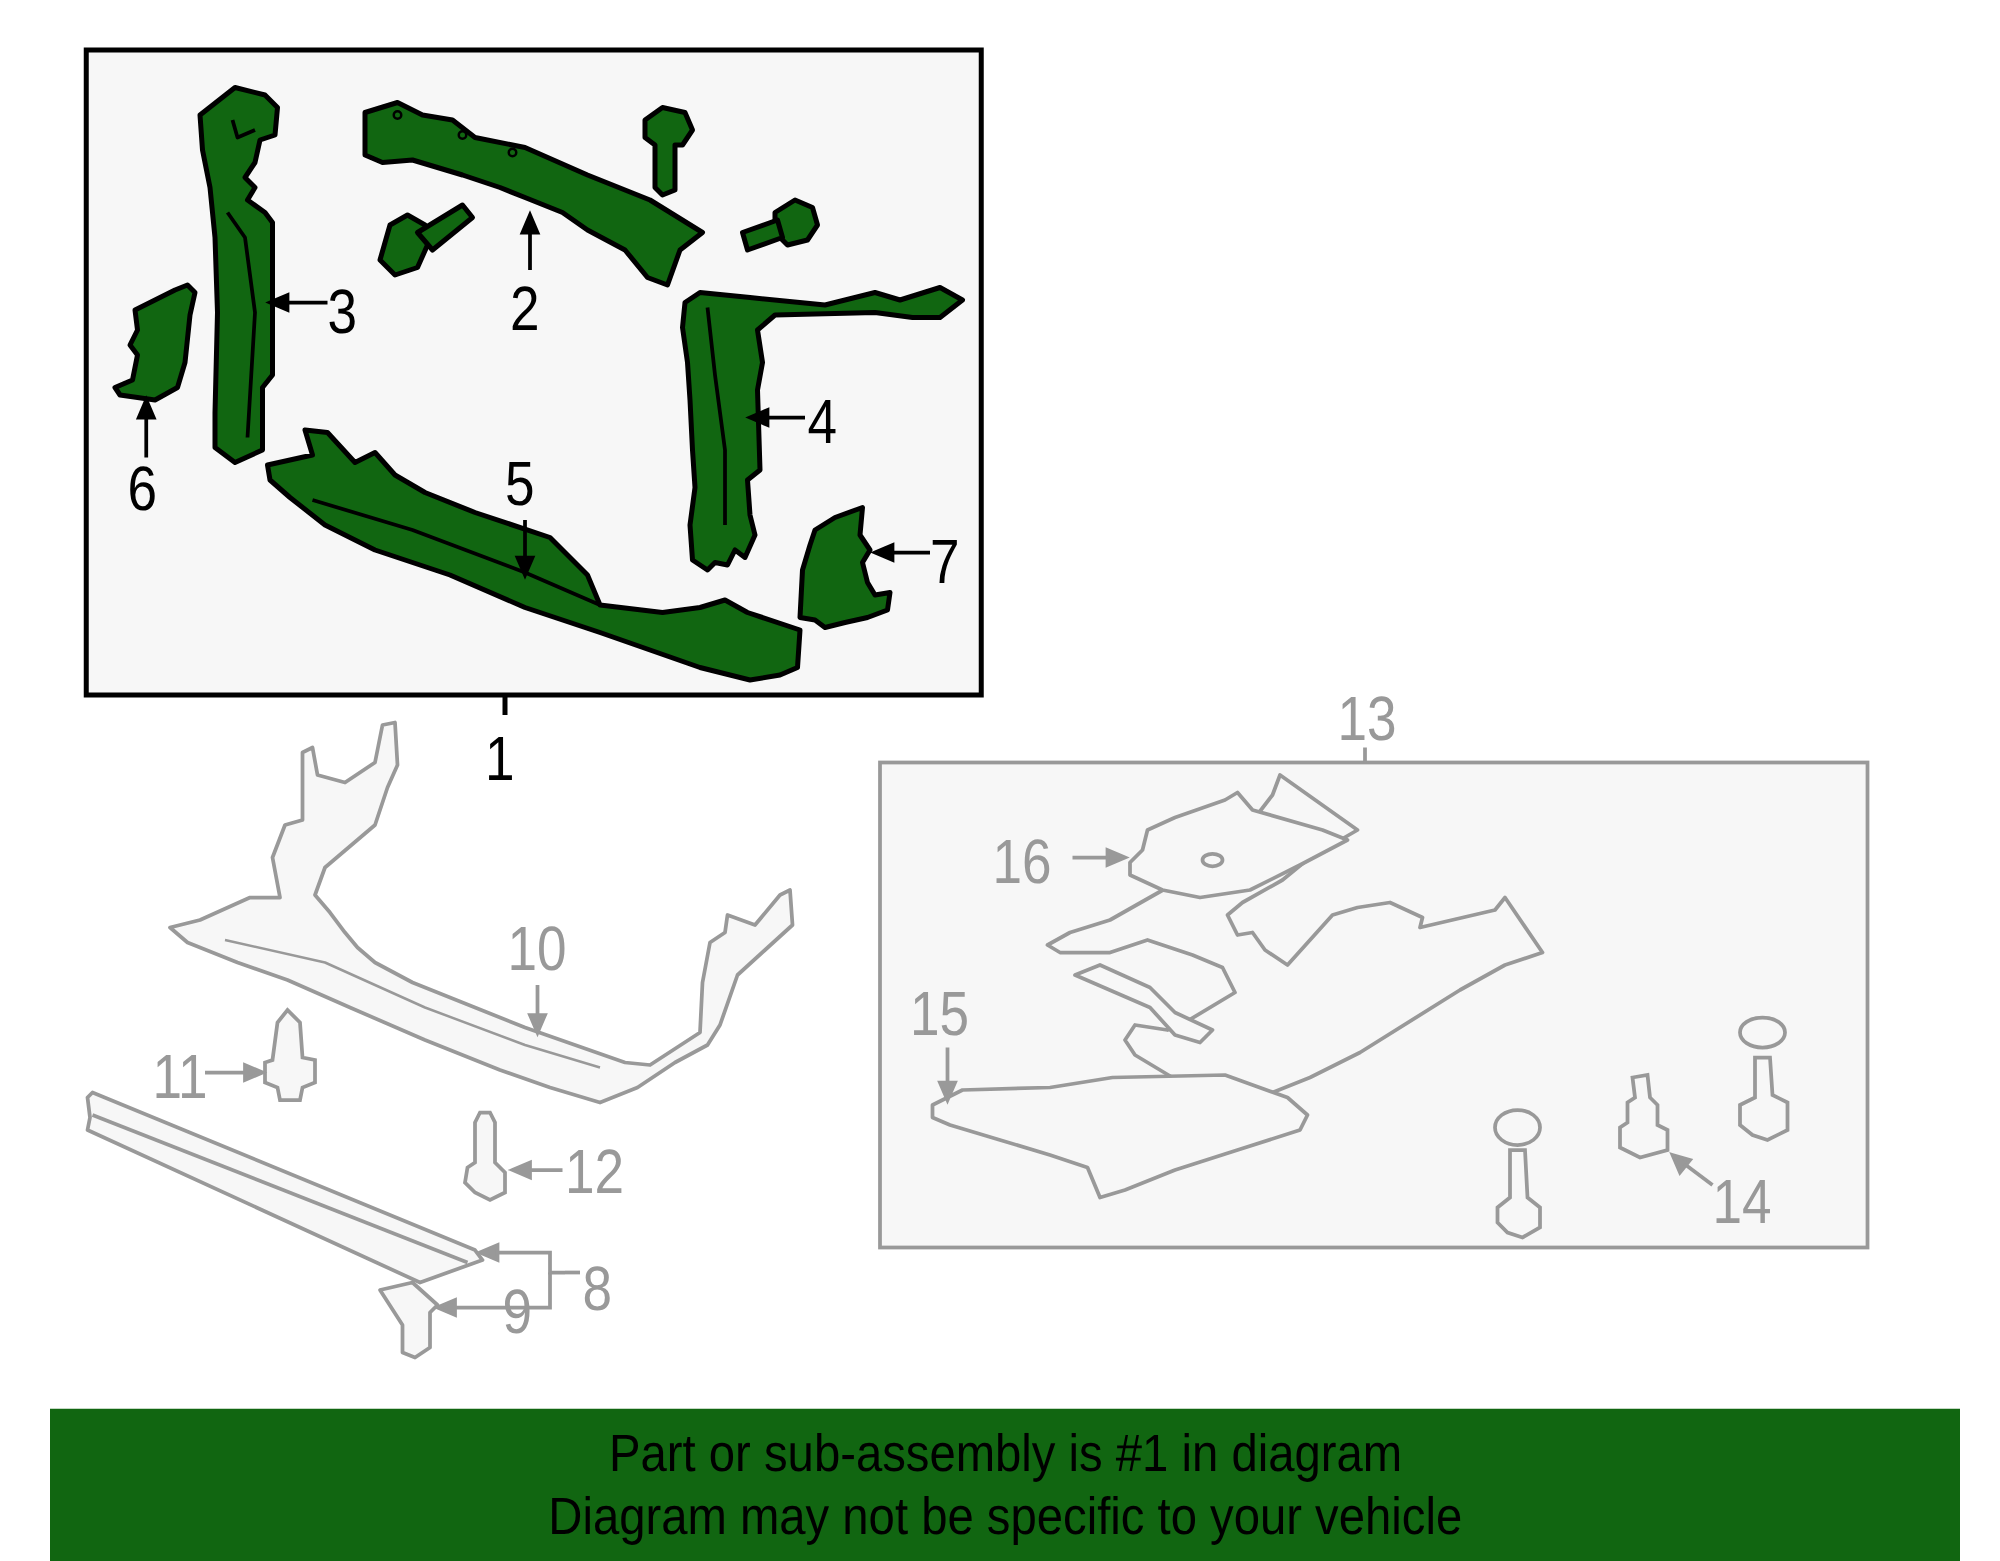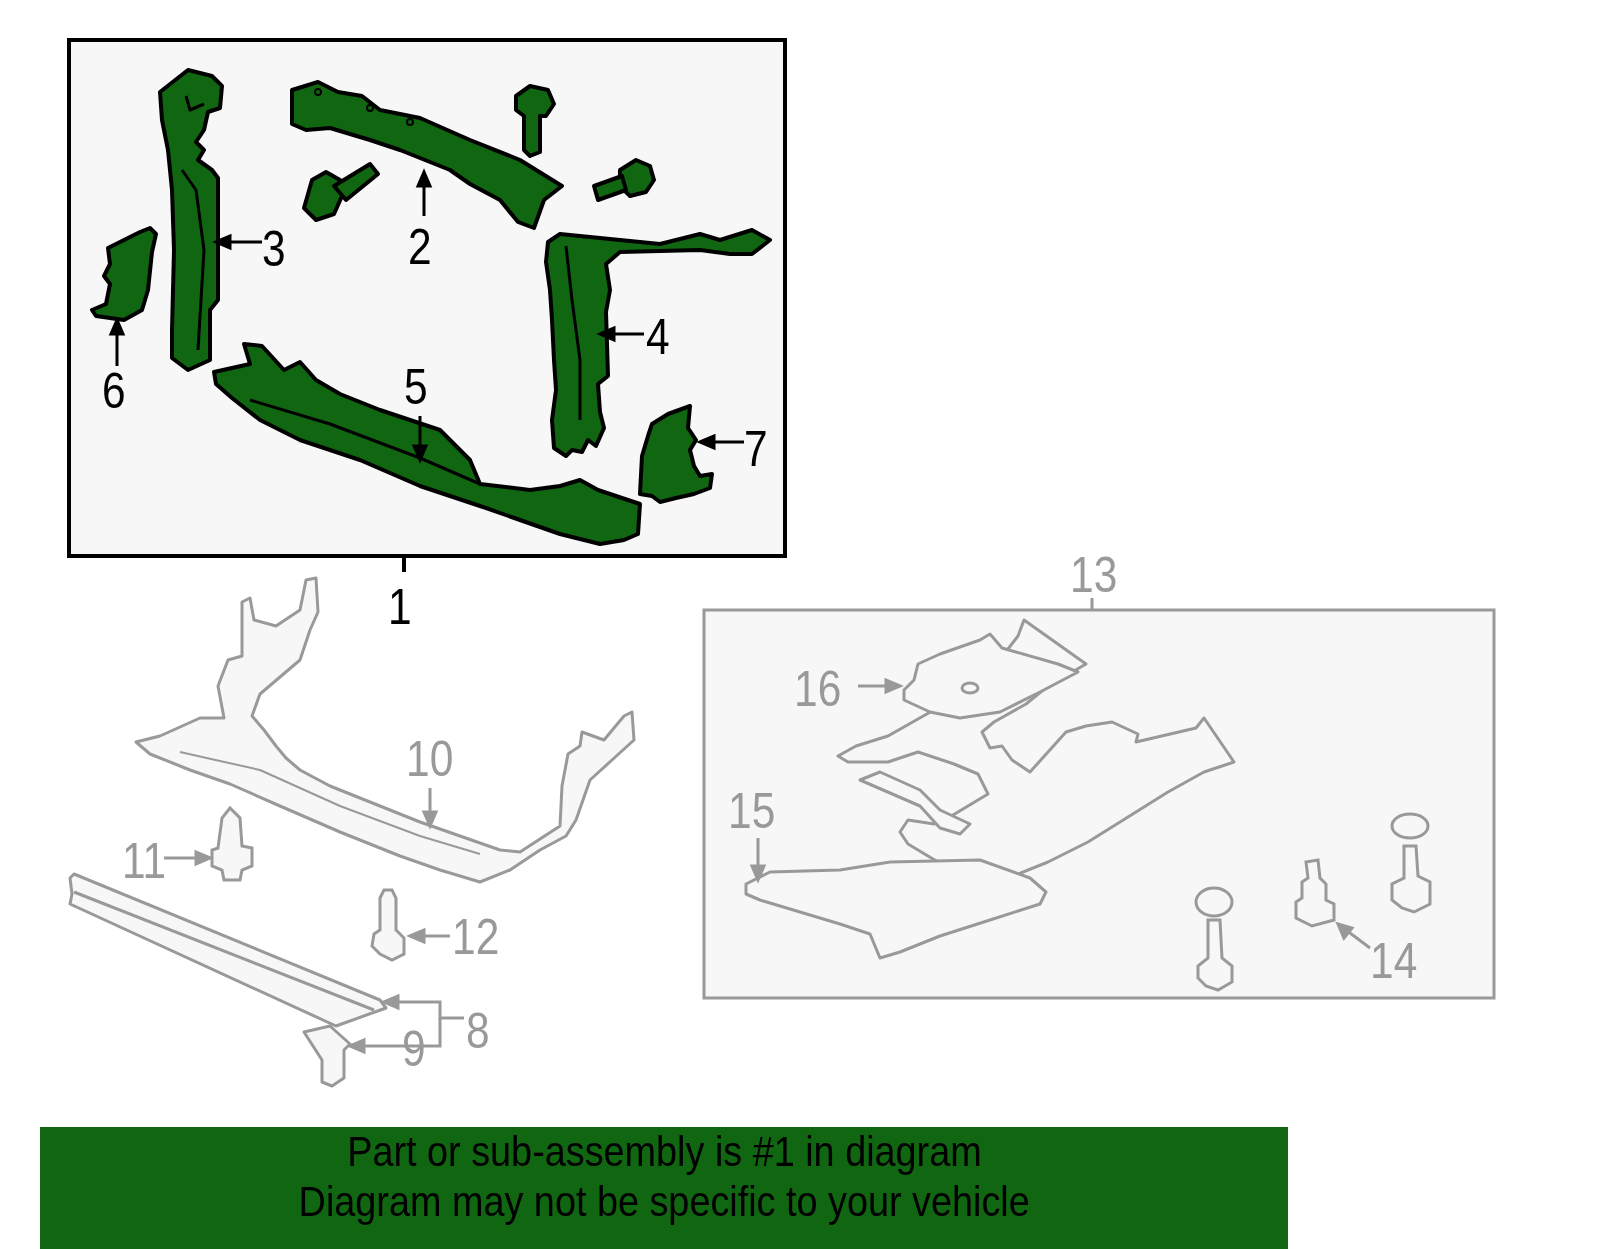--- a/index.html
+++ b/index.html
@@ -1,21 +1,21 @@
 <!DOCTYPE html>
 <html><head>
 <meta charset="utf-8">
 <style>
   html, body { margin: 0; padding: 0; }
   body { width: 1600px; height: 1249px; background: #ffffff; position: relative; overflow: hidden; font-family: "Liberation Sans", sans-serif; }
   .diagram { position: absolute; left: 0; top: 0; width: 1600px; height: 1249px; }
   .callout { position: absolute; font-family: "Liberation Sans", sans-serif; font-size: 50px; line-height: 1; transform: scaleX(0.85); transform-origin: left top; }
   .callout.black { color: #000000; }
   .callout.gray { color: #999999; }
-  .banner { position: absolute; left: 40px; top: 1127px; width: 1248px; height: 122px; background: #116611; display: flex; flex-direction: column; align-items: center; justify-content: flex-start; }
+  .banner { position: absolute; left: 40px; top: 1127px; width: 1528px; height: 122px; background: #116611; display: flex; flex-direction: column; align-items: center; justify-content: center; }
   .banner .line { font-size: 42px; line-height: 50px; color: #000000; font-family: "Liberation Sans", sans-serif; transform: scaleX(0.9); }
 </style>
 </head>
 <body>
 
 <svg class="diagram" viewBox="0 0 1600 1249" xmlns="http://www.w3.org/2000/svg">
 
   <rect x="69" y="40" width="716" height="516" fill="#f7f7f7" stroke="#000" stroke-width="4"></rect>
   <line x1="404" y1="556" x2="404" y2="572" stroke="#000" stroke-width="4"></line>
 

